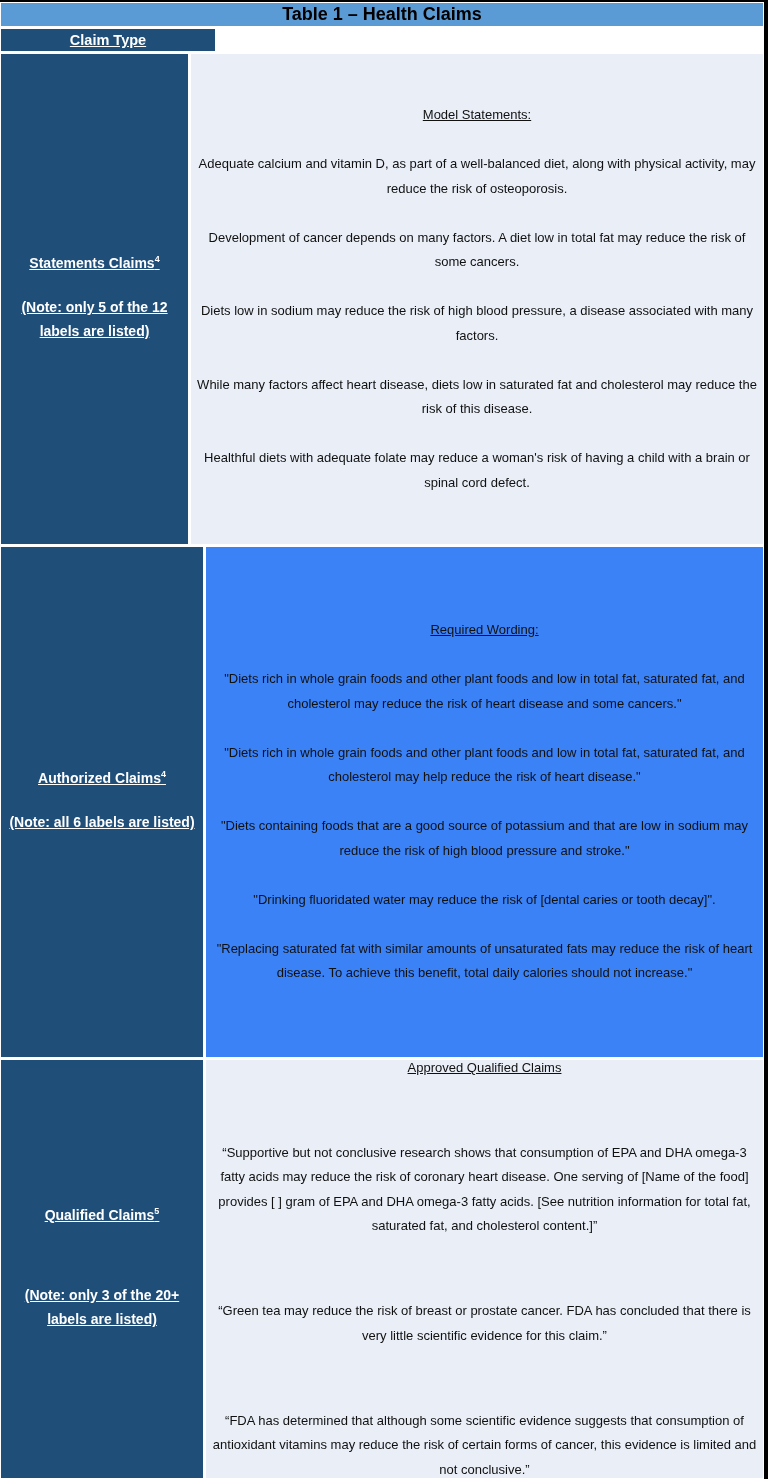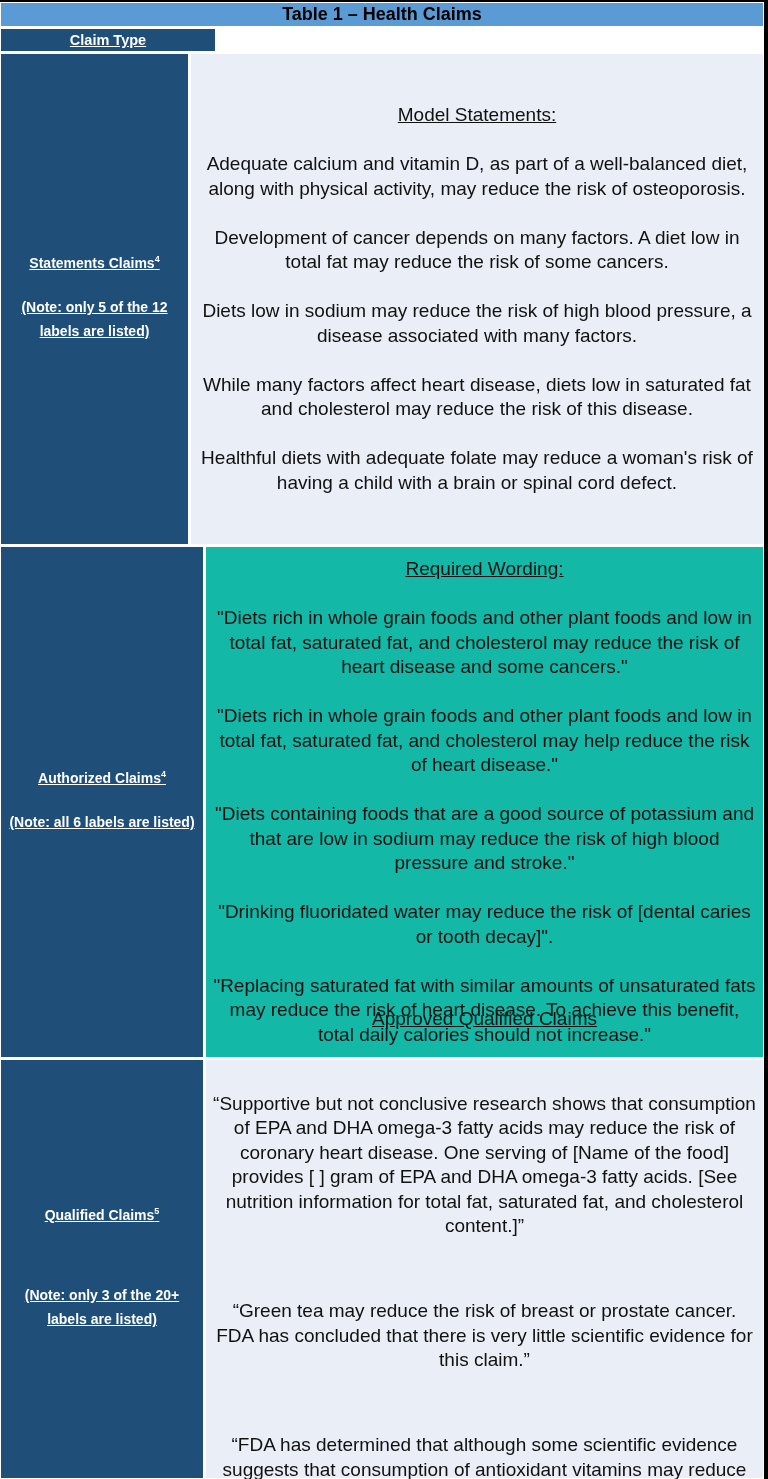--- a/index.html
+++ b/index.html
@@ -14,30 +14,30 @@
     height: 23px; background: #5b9bd5; color: #000000; font-weight: bold; font-size: 18px;
     display: flex; align-items: center; justify-content: center; margin-bottom: 3px;
   }
   .row { display: flex; margin-bottom: 3px; }
   .left {
     width: 214px; background: #1f4e79; color: #fff; font-weight: bold; font-size: 14px;
     display: flex; flex-direction: column; align-items: center; justify-content: center;
     text-align: center; box-sizing: border-box; margin-right: 3px; text-decoration: underline;
   }
   .right {
-    flex: 1; color: #111; font-size: 19px; line-height: 24.5px; text-align: center;
+    flex: 1; color: #111; font-size: 13px; line-height: 24.5px; text-align: center;
     display: flex; flex-direction: column; align-items: center; justify-content: center;
     box-sizing: border-box; padding: 0 6px;
   }
   .hdr .left { height: 22px; font-size: 14.5px; }
   .hdr .right { height: 22px; background: #d2deee; font-size: 14.5px; }
   .r1 .left, .r1 .right { height: 490px; }
   .r1 .right { background: #e9eef7; }
   .r2 .left, .r2 .right { height: 510px; }
-  .r2 .right { background: #14b8a6; }
+  .r2 .right { background: #3b82f6; }
   .r3 .left, .r3 .right { height: 418px; gap: 36px; }
   .r3 .right { background: #e9eef7; }
   .sec-title { text-decoration: underline; margin-bottom: 24.5px; }
   .para { margin-bottom: 24.5px; }
   .para:last-child { margin-bottom: 0; }
   .claim-name sup { font-size: 9px; vertical-align: super; line-height: 0; }
   .claim-note { margin-top: 24px; line-height: 24px; }
 </style>
 </head>
 <body>

